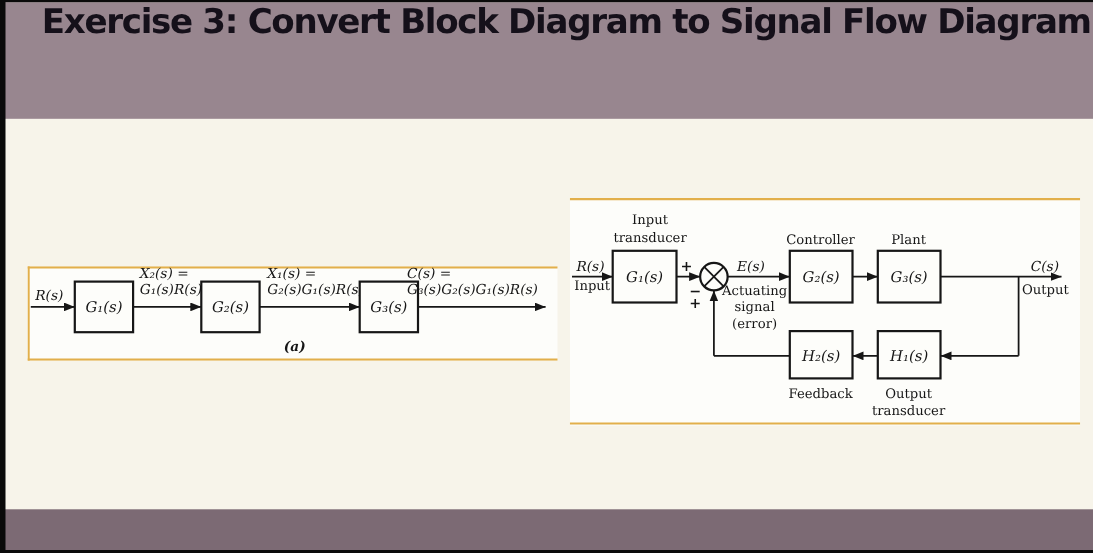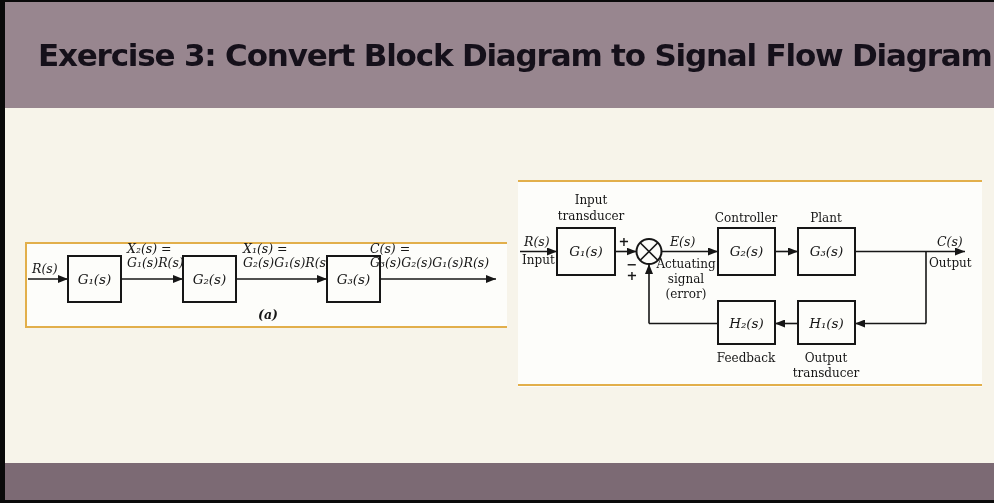--- a/index.html
+++ b/index.html
@@ -7,21 +7,21 @@
     position:relative;width:994px;height:503px;overflow:hidden;
     background:var(--slide_bg,#f7f4ea);
     font-family:"DejaVu Serif","Liberation Serif",serif;
   }
   .edge-top{position:absolute;left:0;top:0;width:100%;height:2px;background:var(--frame,#0a0a0a);z-index:6;}
   .edge-bottom{position:absolute;left:0;bottom:0;width:100%;height:3px;background:var(--frame,#0a0a0a);z-index:6;}
   .edge-left{position:absolute;left:0;top:0;width:5px;height:100%;background:var(--frame,#0a0a0a);z-index:7;}
   .header{
     position:absolute;left:0;top:2px;width:100%;height:106px;
     background:var(--header_bg,#98868f);
-    display:flex;align-items:center;z-index:2;
+    display:flex;align-items:flex-start;z-index:2;
   }
   .header h1{
     margin:0;padding-left:38px;
     font-family:"DejaVu Sans","Liberation Sans",sans-serif;
     font-weight:700;font-size:31px;letter-spacing:-1.2px;
     color:var(--title_color,#15101a);white-space:nowrap;
   }
   .footer{
     position:absolute;left:0;top:463px;width:100%;height:37px;
     background:var(--footer_bg,#7c6a74);z-index:2;

